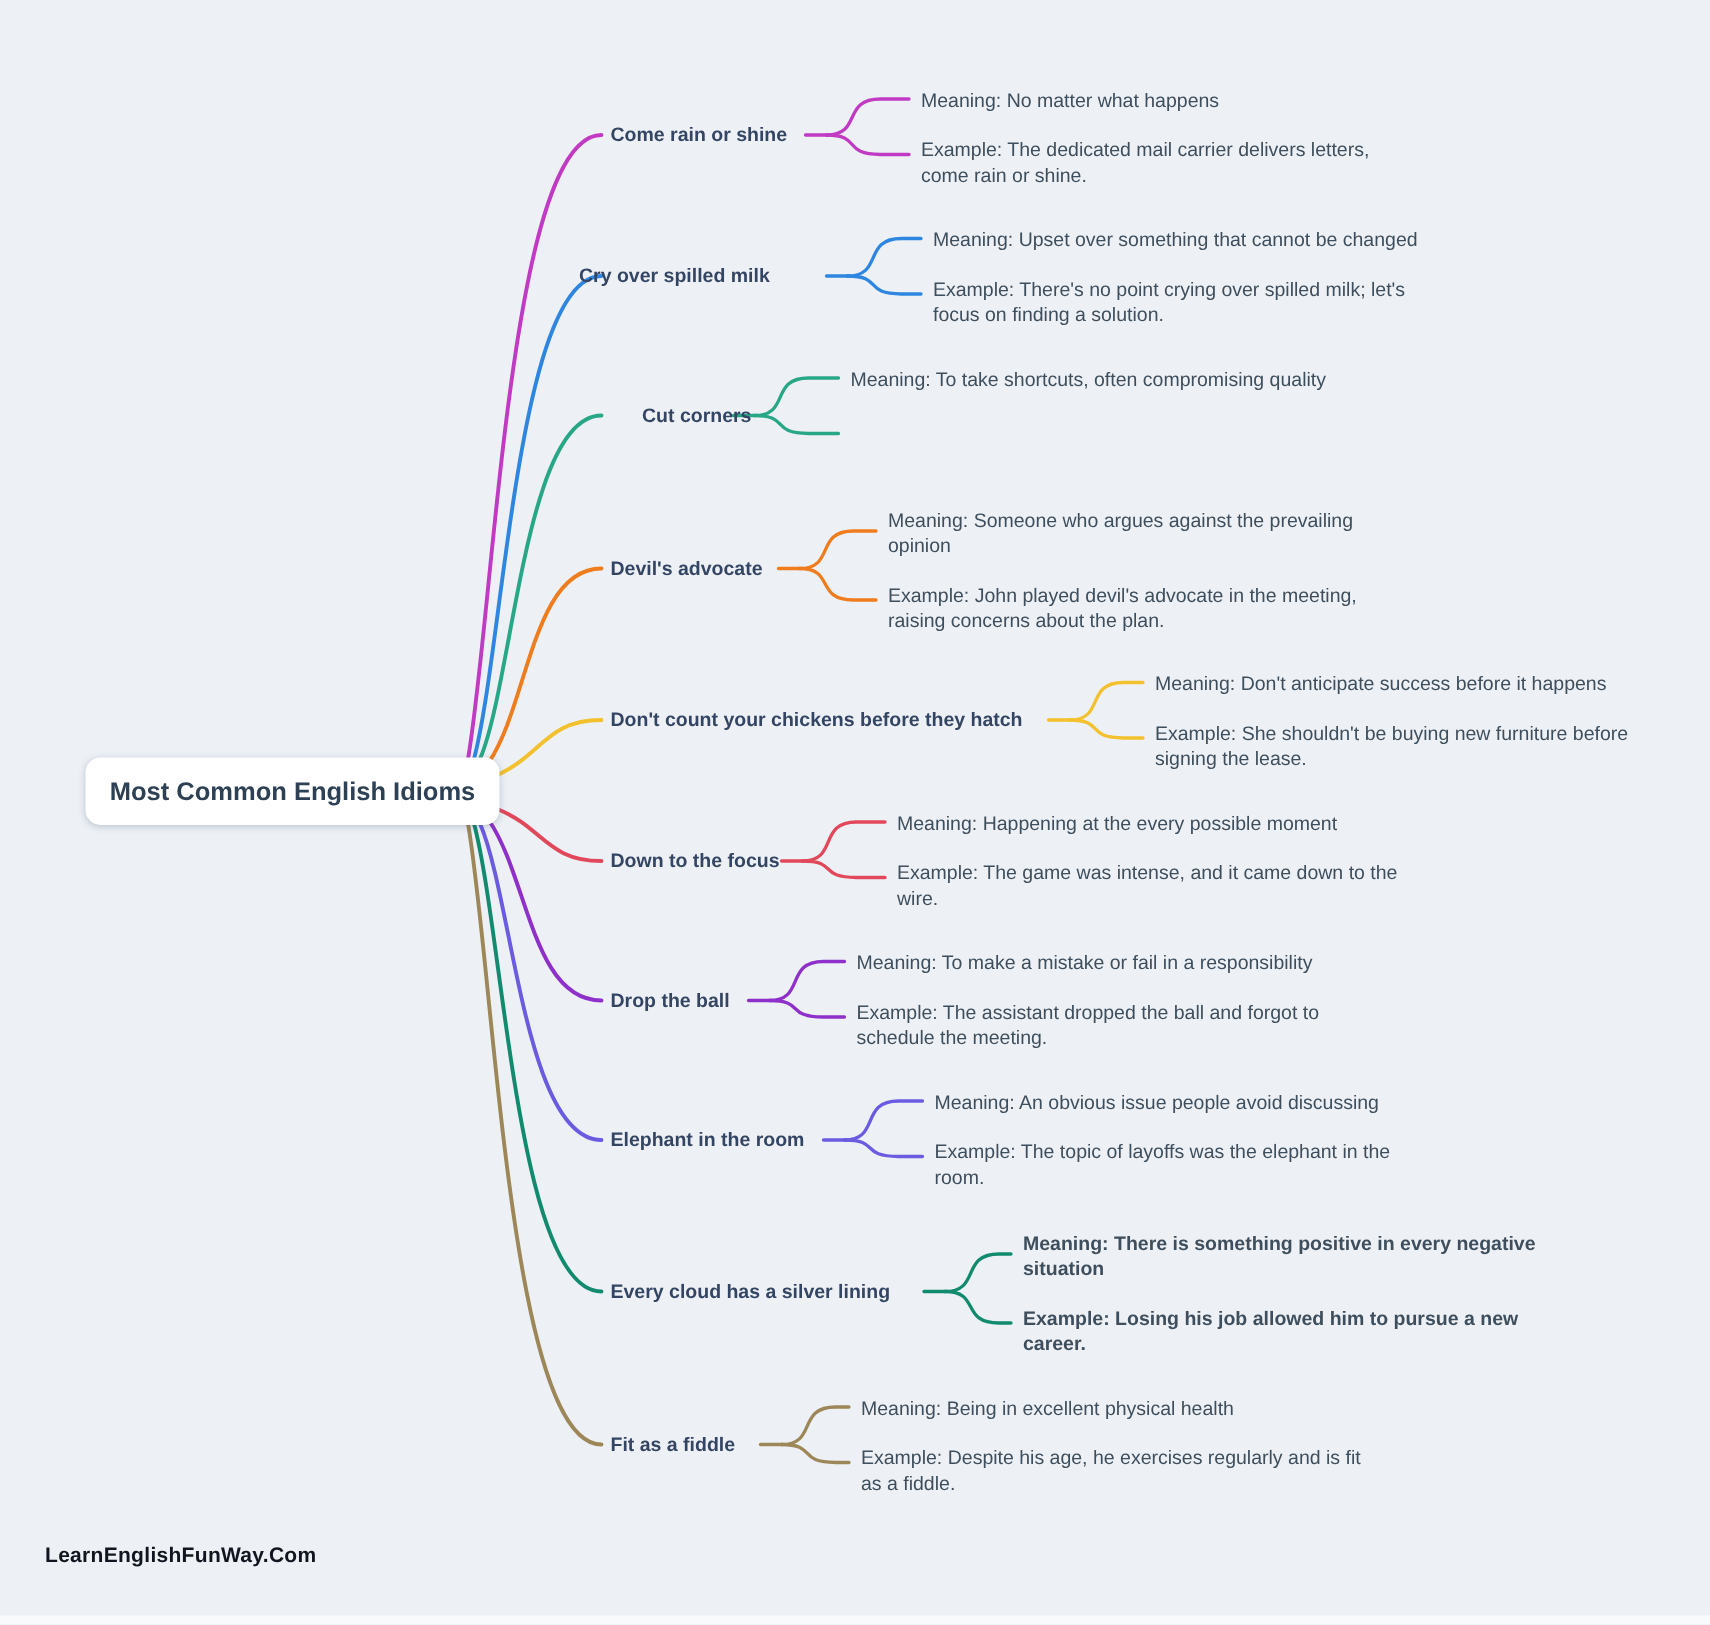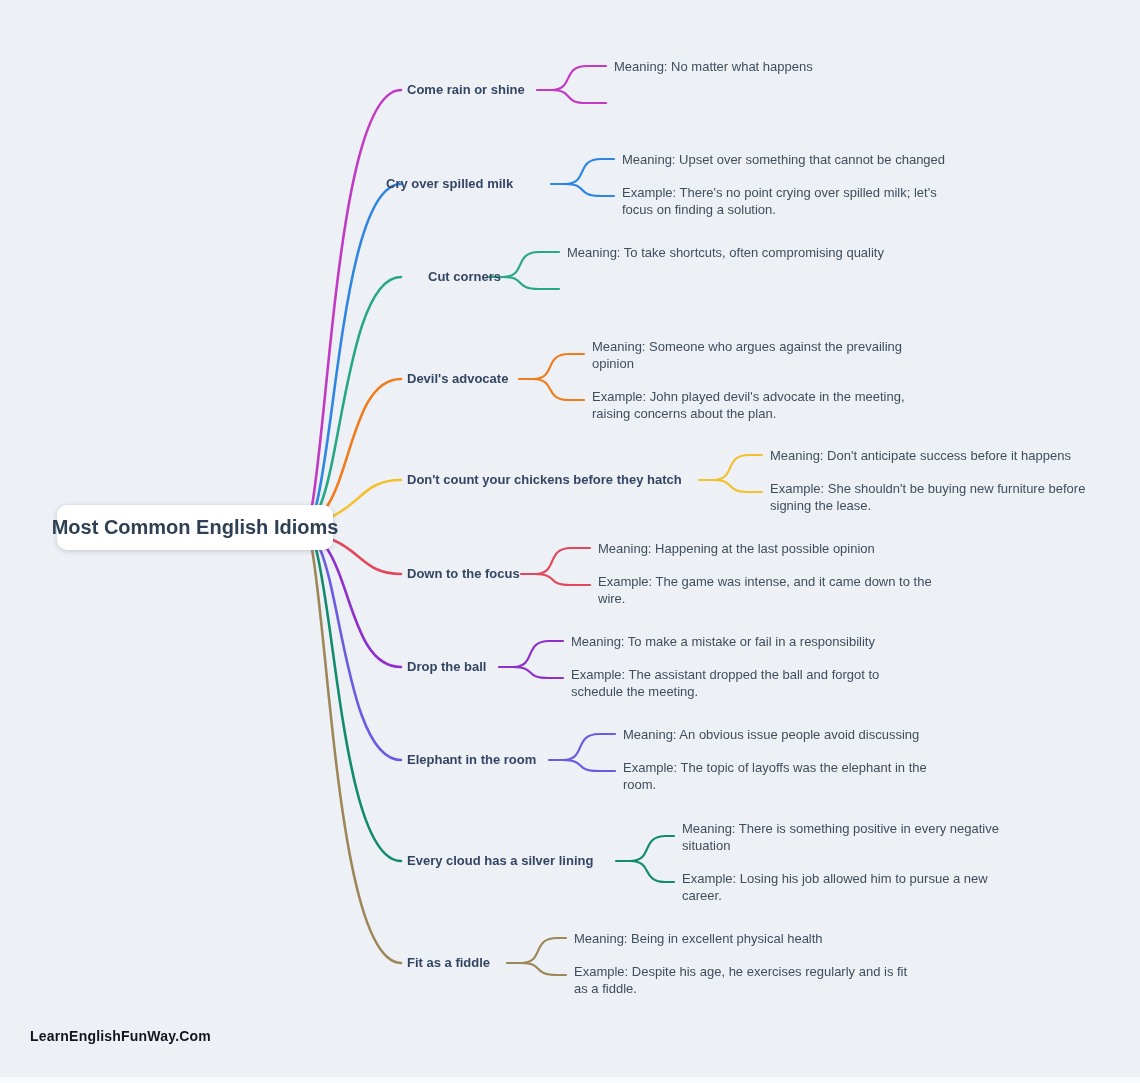--- a/index.html
+++ b/index.html
@@ -24,21 +24,21 @@
     left: 57px; top: 505px;
     width: 276px; height: 45px;
     background: #ffffff;
     border-radius: 10px;
     box-shadow: 0 1px 5px rgba(50, 70, 100, 0.25);
     display: flex;
     align-items: center;
     justify-content: center;
   }
   .root-node .root-label {
-    font-size: 20px;
+    font-size: 17px;
     font-weight: 700;
     color: #2e4154;
     white-space: nowrap;
   }
   .idiom-label {
     position: absolute;
     height: 20px;
     line-height: 20px;
     font-size: 13px;
     font-weight: 700;
@@ -141,20 +141,22 @@
     </g>
   </svg>
 
   <div class="root-node">
     <span class="root-label">Most Common English Idioms</span>
   </div>
 
   <div class="idiom-label" style="left:407px; top:80px;">Come rain or shine</div>
   <div class="detail" style="left:614px; top:58px;">
     <p>Meaning: No matter what happens</p>
+    <p>Example: The dedicated mail carrier delivers letters,
+come rain or shine.</p>
   </div>
 
   <div class="idiom-label" style="left:386px; top:174px;">Cry over spilled milk</div>
   <div class="detail" style="left:622px; top:151px;">
     <p>Meaning: Upset over something that cannot be changed</p>
     <p>Example: There's no point crying over spilled milk; let's
 focus on finding a solution.</p>
   </div>
 
   <div class="idiom-label" style="left:428px; top:267px;">Cut corners</div>
@@ -172,41 +174,41 @@
 
   <div class="idiom-label" style="left:407px; top:470px;">Don't count your chickens before they hatch</div>
   <div class="detail" style="left:770px; top:447px;">
     <p>Meaning: Don't anticipate success before it happens</p>
     <p>Example: She shouldn't be buying new furniture before
 signing the lease.</p>
   </div>
 
   <div class="idiom-label" style="left:407px; top:564px;">Down to the focus</div>
   <div class="detail" style="left:598px; top:540px;">
-    <p>Meaning: Happening at the last possible opinion</p>
+    <p>Meaning: Happening at the every possible moment</p>
     <p>Example: The game was intense, and it came down to the
 wire.</p>
   </div>
 
   <div class="idiom-label" style="left:407px; top:657px;">Drop the ball</div>
   <div class="detail" style="left:571px; top:633px;">
     <p>Meaning: To make a mistake or fail in a responsibility</p>
     <p>Example: The assistant dropped the ball and forgot to
 schedule the meeting.</p>
   </div>
 
   <div class="idiom-label" style="left:407px; top:750px;">Elephant in the room</div>
   <div class="detail" style="left:623px; top:726px;">
     <p>Meaning: An obvious issue people avoid discussing</p>
     <p>Example: The topic of layoffs was the elephant in the
 room.</p>
   </div>
 
   <div class="idiom-label" style="left:407px; top:851px;">Every cloud has a silver lining</div>
-  <div class="detail" style="left:682px; top:820px;">
+  <div class="detail" style="left:682px; top:820px;font-weight:bold;">
     <p>Meaning: There is something positive in every negative
 situation</p>
     <p>Example: Losing his job allowed him to pursue a new
 career.</p>
   </div>
 
   <div class="idiom-label" style="left:407px; top:953px;">Fit as a fiddle</div>
   <div class="detail" style="left:574px; top:930px;">
     <p>Meaning: Being in excellent physical health</p>
     <p>Example: Despite his age, he exercises regularly and is fit

